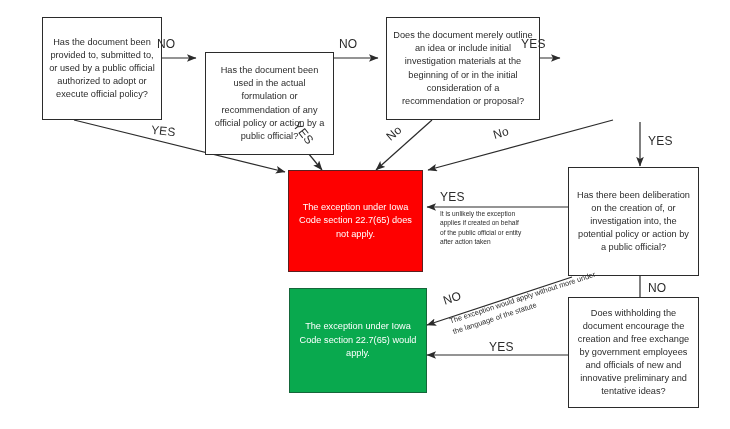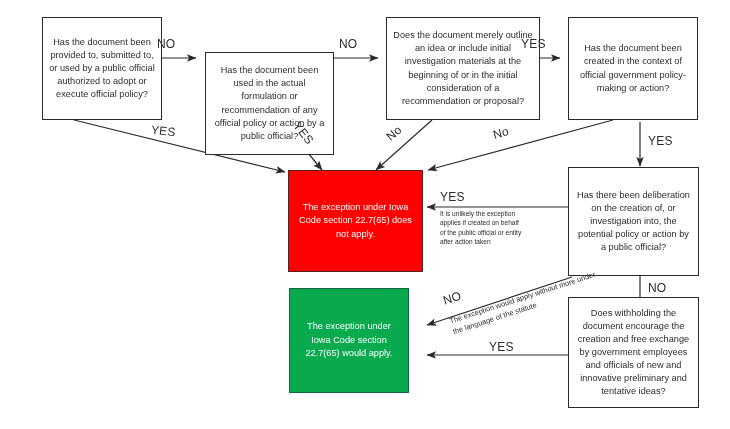--- a/index.html
+++ b/index.html
@@ -121,37 +121,34 @@
   </div>
 
   <div class="node qbox" style="left:205px; top:24px; width:129px; height:103px;margin-top:28px;">
     <span class="txt">Has the document been used in the actual formulation or recommendation of any official policy or action by a public official?</span>
   </div>
 
   <div class="node qbox" style="left:386px; top:17px; width:154px; height:103px;">
     <span class="txt">Does the document merely outline an idea or include initial investigation materials at the beginning of or in the initial consideration of a recommendation or proposal?</span>
   </div>
 
-  <div class="node qbox" style="left:568px; top:17px; width:130px; height:103px;">
-    <span class="txt">Has the document been created in the context of official government policy-making or action?</span>
-  </div>
 
   <div class="node qbox" style="left:568px; top:167px; width:131px; height:109px;">
     <span class="txt">Has there been deliberation on the creation of, or investigation into, the potential policy or action by a public official?</span>
   </div>
 
   <div class="node qbox" style="left:568px; top:297px; width:131px; height:111px;">
     <span class="txt">Does withholding the document encourage the creation and free exchange by government employees and officials of new and innovative preliminary and tentative ideas?</span>
   </div>
 
   <div class="node terminal red" style="left:288px; top:170px; width:135px; height:102px;">
     <span class="txt">The exception under Iowa Code section 22.7(65) does not apply.</span>
   </div>
 
-  <div class="node terminal green" style="left:289px; top:288px; width:120px; height:105px;">
+  <div class="node terminal green" style="left:289px; top:288px; width:138px; height:105px;">
     <span class="txt">The exception under Iowa Code section 22.7(65) would apply.</span>
   </div>
 
   <div class="edge-label" style="left:157px; top:37px;">NO</div>
 
   <div class="edge-label" style="left:339px; top:37px;">NO</div>
 
   <div class="edge-label" style="left:521px; top:37px;">YES</div>
 
   <div class="edge-label" style="left:151px; top:124px; transform:rotate(6deg);">YES</div>

